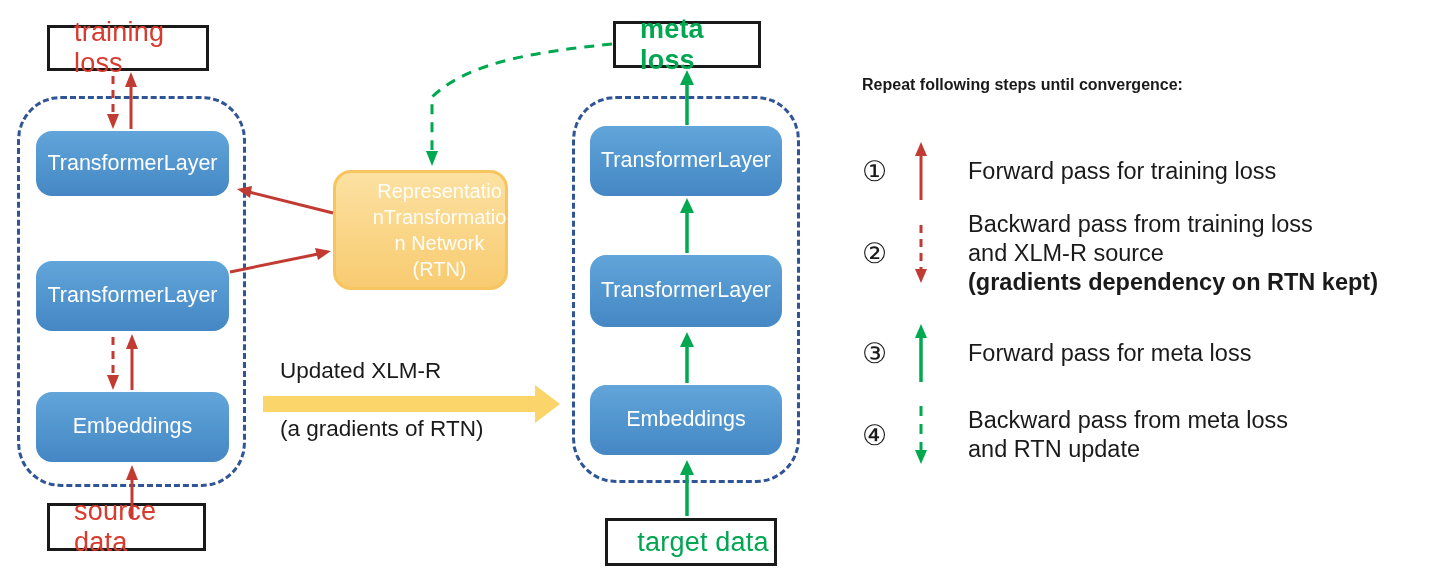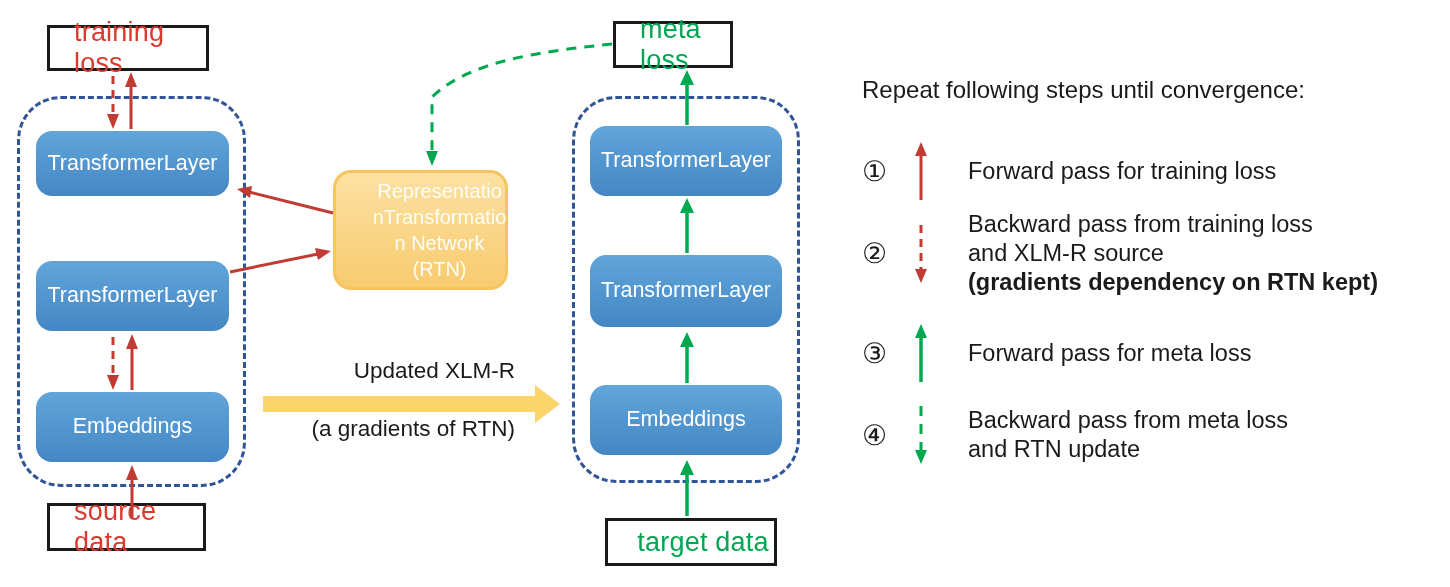--- a/index.html
+++ b/index.html
@@ -27,32 +27,32 @@
     align-items:center;justify-content:center;font-size:21.5px;line-height:1.28;
     box-sizing:border-box;text-align:center;
   }
   
   .rtn-box{
     background:linear-gradient(180deg,var(--orange-top),var(--orange-bottom));
     border:3px solid var(--orange-border);border-radius:18px;color:#fdfdf8;
     display:flex;flex-direction:column;align-items:center;justify-content:center;
     font-size:20px;line-height:1.3;box-sizing:border-box;text-align:center;
   }
-  .mid-label{font-size:22.5px;text-align:right;color:#1a1a1a;}
+  .mid-label{font-size:22.5px;text-align:left;color:#1a1a1a;}
   
   #wires{position:absolute;left:0;top:0;pointer-events:none;}
   .sk-red{stroke:var(--red);stroke-width:3;fill:none;}
   .sk-red-d{stroke:var(--red);stroke-width:3;fill:none;stroke-dasharray:8 6;}
   .fl-red{fill:var(--red);}
   .sk-green{stroke:var(--green);stroke-width:3.5;fill:none;}
   .sk-green-d{stroke:var(--green);stroke-width:3;fill:none;stroke-dasharray:10 8;}
   .fl-green{fill:var(--green);}
   .fl-yellow{fill:var(--yellow);}
   
-  .legend-title{font-size:24px;font-weight:normal;white-space:nowrap;text-align:right;}
+  .legend-title{font-size:16px;font-weight:bold;white-space:nowrap;text-align:right;}
   .legend-row{position:absolute;left:862px;display:flex;align-items:center;}
   .lnum{
     font-family:"DejaVu Sans",sans-serif;font-size:28px;width:48px;
     flex:0 0 48px;color:#1a1a1a;
   }
   .larrow{flex:0 0 22px;margin-right:36px;}
   .ltext{font-size:23.5px;line-height:29px;color:#1a1a1a;}
   .ltext .bold{font-weight:bold;}
 </style>
 </head>
@@ -87,21 +87,21 @@
   <div class="abs rtn-box" style="left:333px;top:170px;width:175px;height:120px;padding-left:38px;">
     <span>Representatio</span>
     <span>nTransformatio</span>
     <span>n Network</span>
     <span>(RTN)</span>
   </div>
 
   <div class="abs mid-label" style="left:280px;top:358px;width:235px;">Updated XLM-R</div>
   <div class="abs mid-label" style="left:280px;top:416px;width:235px;">(a gradients of RTN)</div>
 
-  <div class="abs label-box green-text" style="left:613px;top:21px;width:120px;height:47px;">
+  <div class="abs label-box green-text" style="left:613px;top:21px;width:148px;height:47px;font-weight:bold;">
     <span>meta loss</span>
   </div>
 
   <div class="abs dashed-box" style="left:572px;top:96px;width:228px;height:387px;"></div>
 
   <div class="abs blue-box" style="left:590px;top:126px;width:192px;height:70px;">
     <span>Transformer</span>
     <span>Layer</span>
   </div>
 

